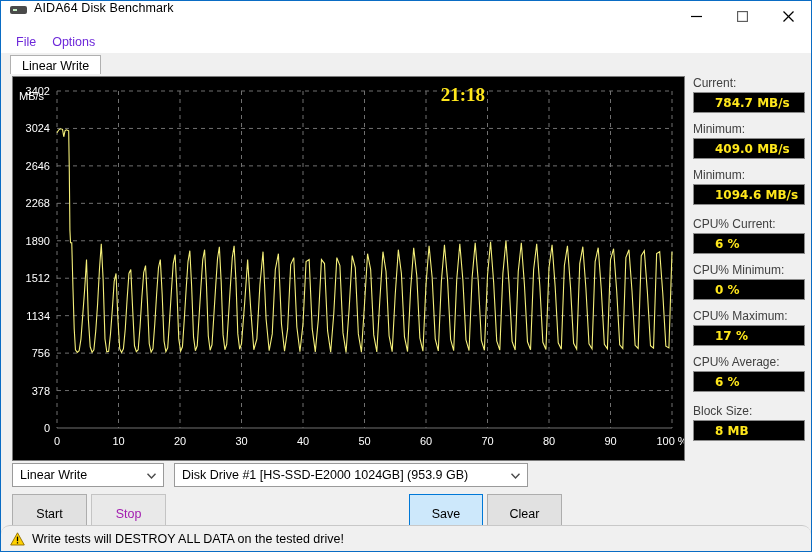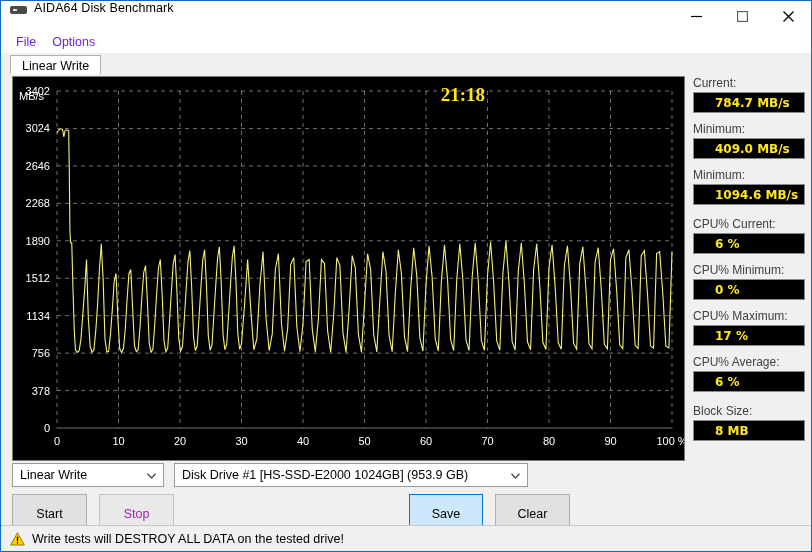--- a/index.html
+++ b/index.html
@@ -157,21 +157,21 @@
     left: 11px; top: 31px;
     display: flex;
   }
   .btn {
     width: 75px; height: 39px;
     box-sizing: border-box;
     background: #e1e1e1;
     border: 1px solid #adadad;
     display: flex; align-items: center; justify-content: center;
     font-size: 12.5px; color: #000;
-    margin-right: 12px;
+    margin-right: 4px;
   }
   .btn.disabled { color: #a21caf; background: #e9e9e9; border-color: #c4c4c4; }
   .btn-right-group {
     position: absolute;
     left: 408px; top: 31px;
     display: flex;
   }
   .btn.primary {
     background: #cde8fb;
     border: 1px solid #0078d7;
@@ -179,20 +179,21 @@
   }
   
   .warnbar {
     position: absolute;
     left: 0; right: 0; bottom: 0;
     height: 25px;
     background: #f0f0f0;
     border-top: 1px solid #c8c8c8;
     display: flex; align-items: center;
     padding-left: 9px;
+    border-radius: 9px;
   }
   .warn-icon { margin-right: 7px; display: flex; }
   .warn-text { font-size: 12.5px; color: #000; }
 </style>
 </head>
 <body>
 
 <div class="window">
 
   <div class="titlebar">

